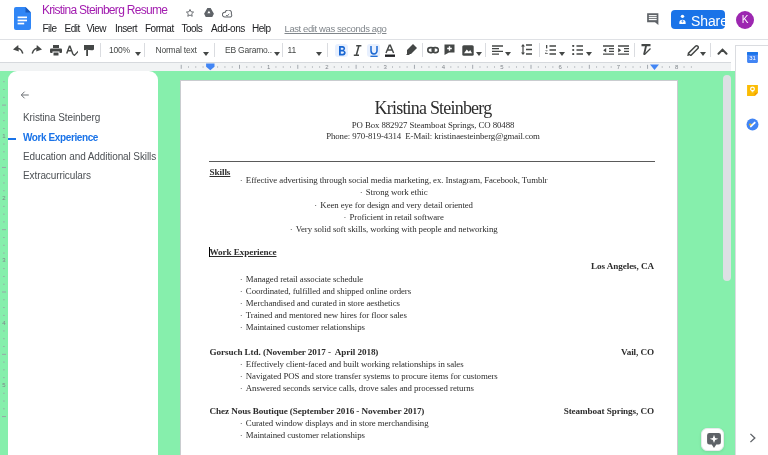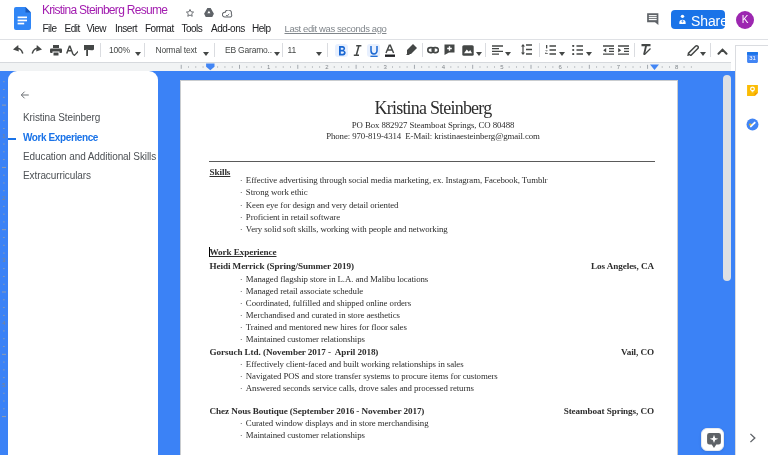--- a/index.html
+++ b/index.html
@@ -15,21 +15,21 @@
 #sharebtn span { position:absolute; left:20.5px; top:3.5px; }
 #avatar { position:absolute; left:736px; top:11px; width:18px; height:18px; border-radius:50%; background:#9c27b0; color:#fff; font-size:10px; text-align:center; line-height:18px; }
 
 #toolbar { position:absolute; left:0; top:38px; width:736px; height:24.5px; font-size:8.5px; color:#444746; }
 .tsep { position:absolute; top:5px; width:1px; height:14px; background:#dadce0; }
 .tbtxt { letter-spacing:-0.2px; color:#444746; }
 
 #rulerstrip { position:absolute; left:0; top:61.5px; width:731px; height:9.5px; background:#f1f3f4; border-top:1px solid #d6d9dd; }
 #hruler { position:absolute; left:160px; top:62px; width:576px; height:9px; }
 
-#canvas { position:absolute; left:0; top:70.5px; width:735px; height:384.5px; background:#3b82f6; }
+#canvas { position:absolute; left:0; top:70.5px; width:735px; height:384.5px; background:#86efac; }
 #outline { position:absolute; left:8px; top:0.5px; width:150px; height:384px; background:#fff; border-radius:9px 9px 0 0; }
 .oitem { position:absolute; left:15px; font-size:10px; letter-spacing:-0.1px; color:#4d5155; white-space:nowrap; }
 
 #page { position:absolute; left:180px; top:9.5px; width:498px; height:380px; background:#fff; border:1px solid #c9cccf; }
 #doc { position:absolute; left:0; top:0; width:504px; height:378px; font-family:"Liberation Serif",serif; color:#2d2d2d; }
 .dl { position:absolute; white-space:nowrap; font-size:8.8px; letter-spacing:-0.08px; line-height:10px; }
 .dlb { position:absolute; white-space:nowrap; font-size:9.15px; letter-spacing:-0.08px; line-height:10px; font-weight:bold; }
 .bullets { position:absolute; white-space:nowrap; font-size:8.8px; letter-spacing:-0.08px; }
 .bullets div::before { content:"·"; margin-right:3.2px; }
 #sthumb { position:absolute; left:723px; top:4.5px; width:8px; height:206px; background:#dde0e4; border-radius:4px; }
@@ -375,32 +375,30 @@
       <div class="oitem" style="top:99px">Extracurriculars</div>
       <div class="abs" style="left:0px;top:66.5px;width:8px;height:2px;background:#1a73e8"></div>
     </div>
     <div id="page">
       <div id="doc">
         <div class="dl" style="left:0;width:504px;top:17px;text-align:center;font-size:18px;letter-spacing:-0.8px;line-height:20px;">Kristina Steinberg</div>
         <div class="dl" style="left:0;width:504px;top:38.6px;text-align:center;">PO Box 882927 Steamboat Springs, CO 80488</div>
         <div class="dl" style="left:0;width:504px;top:49.9px;text-align:center;">Phone: 970-819-4314&nbsp; E-Mail: kristinaesteinberg@gmail.com</div>
         <div class="abs" style="left:28px;top:79.5px;width:446px;height:1px;background:#5a5a5a"></div>
         <div class="dlb" style="left:28.5px;top:85.5px;"><span style="text-decoration:underline">Skills</span></div>
-        <div class="bullets" style="left:58.8px;top:93.2px;line-height:12.15px;">
+        <div class="bullets" style="left:58.8px;top:93.2px;line-height:12.15px;text-align:center;">
           <div>Effective advertising through social media marketing, ex. Instagram, Facebook, Tumblr</div>
           <div>Strong work ethic</div>
           <div>Keen eye for design and very detail oriented</div>
           <div>Proficient in retail software</div>
           <div>Very solid soft skills, working with people and networking</div>
         </div>
         <div class="dlb" style="left:28.5px;top:166.3px;"><span style="text-decoration:underline">Work Experience</span></div>
-        <div class="dlb" style="left:28.5px;top:179.8px;">Heidi Merrick (Spring/Summer 2019)</div>
         <div class="dlb" style="top:179.8px;right:31px;">Los Angeles, CA</div>
         <div class="bullets" style="left:58.8px;top:191.8px;line-height:12.12px;">
-          <div>Managed flagship store in L.A. and Malibu locations</div>
           <div>Managed retail associate schedule</div>
           <div>Coordinated, fulfilled and shipped online orders</div>
           <div>Merchandised and curated in store aesthetics</div>
           <div>Trained and mentored new hires for floor sales</div>
           <div>Maintained customer relationships</div>
         </div>
         <div class="dlb" style="left:28.5px;top:266px;">Gorsuch Ltd. (November 2017 -&nbsp; April 2018)</div>
         <div class="dlb" style="top:266px;right:31px;">Vail, CO</div>
         <div class="bullets" style="left:58.8px;top:278px;line-height:11.77px;">
           <div>Effectively client-faced and built working relationships in sales</div>

